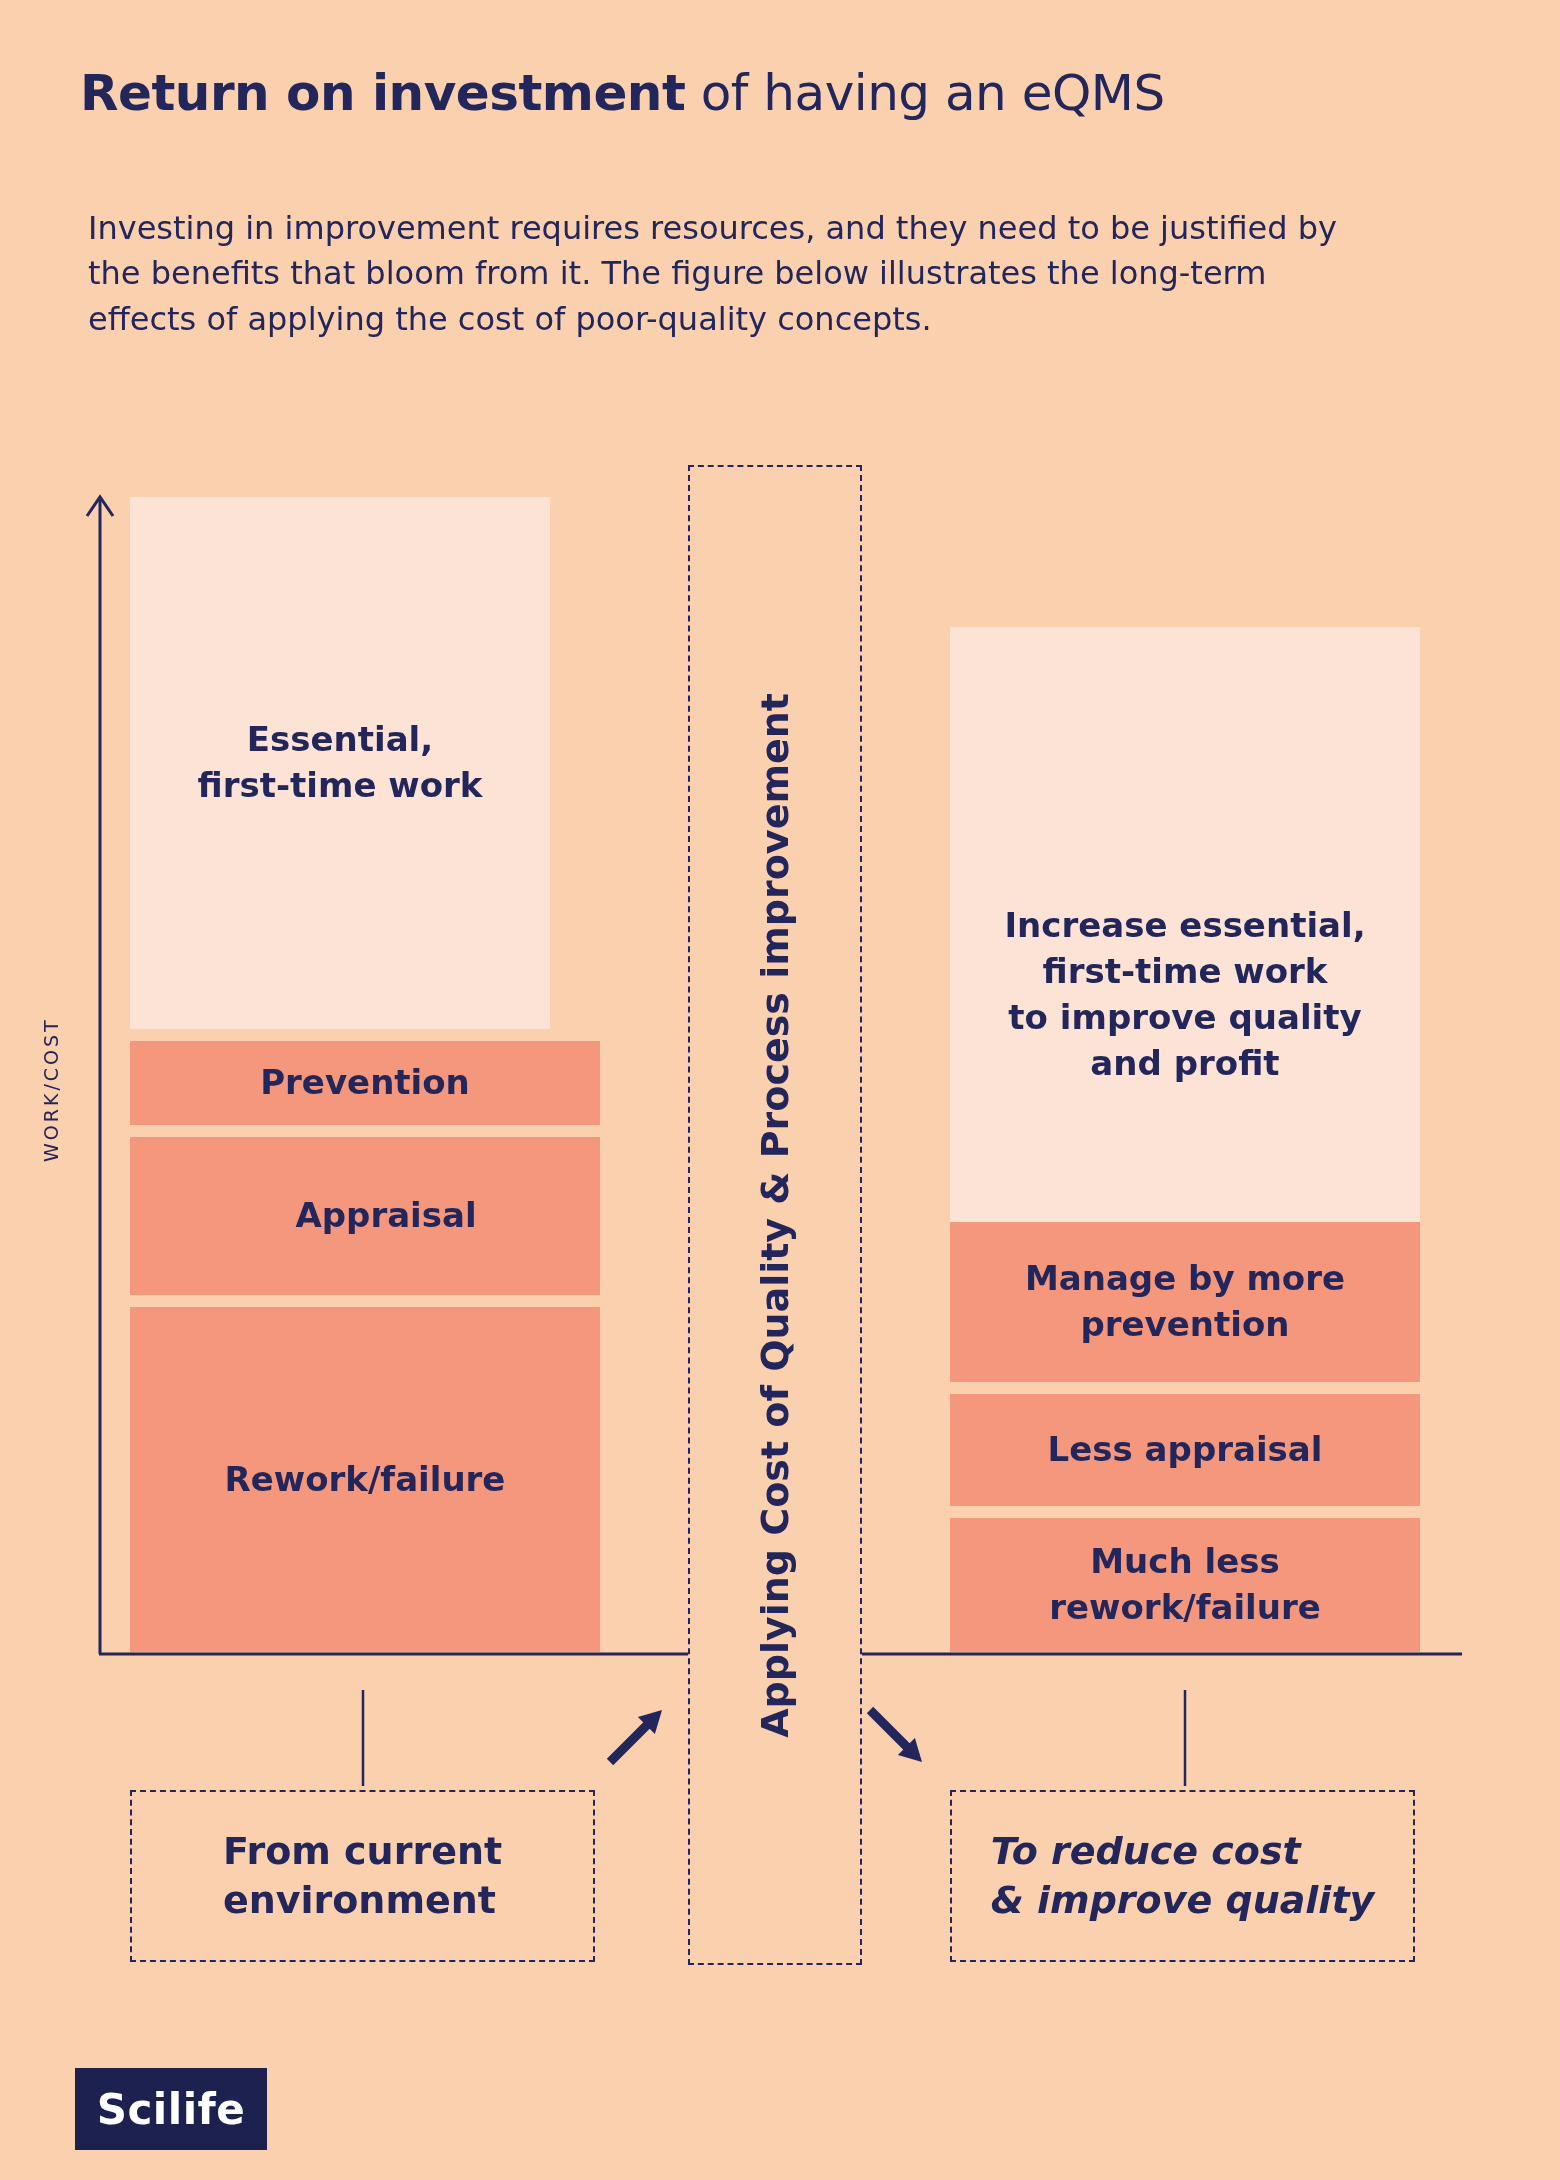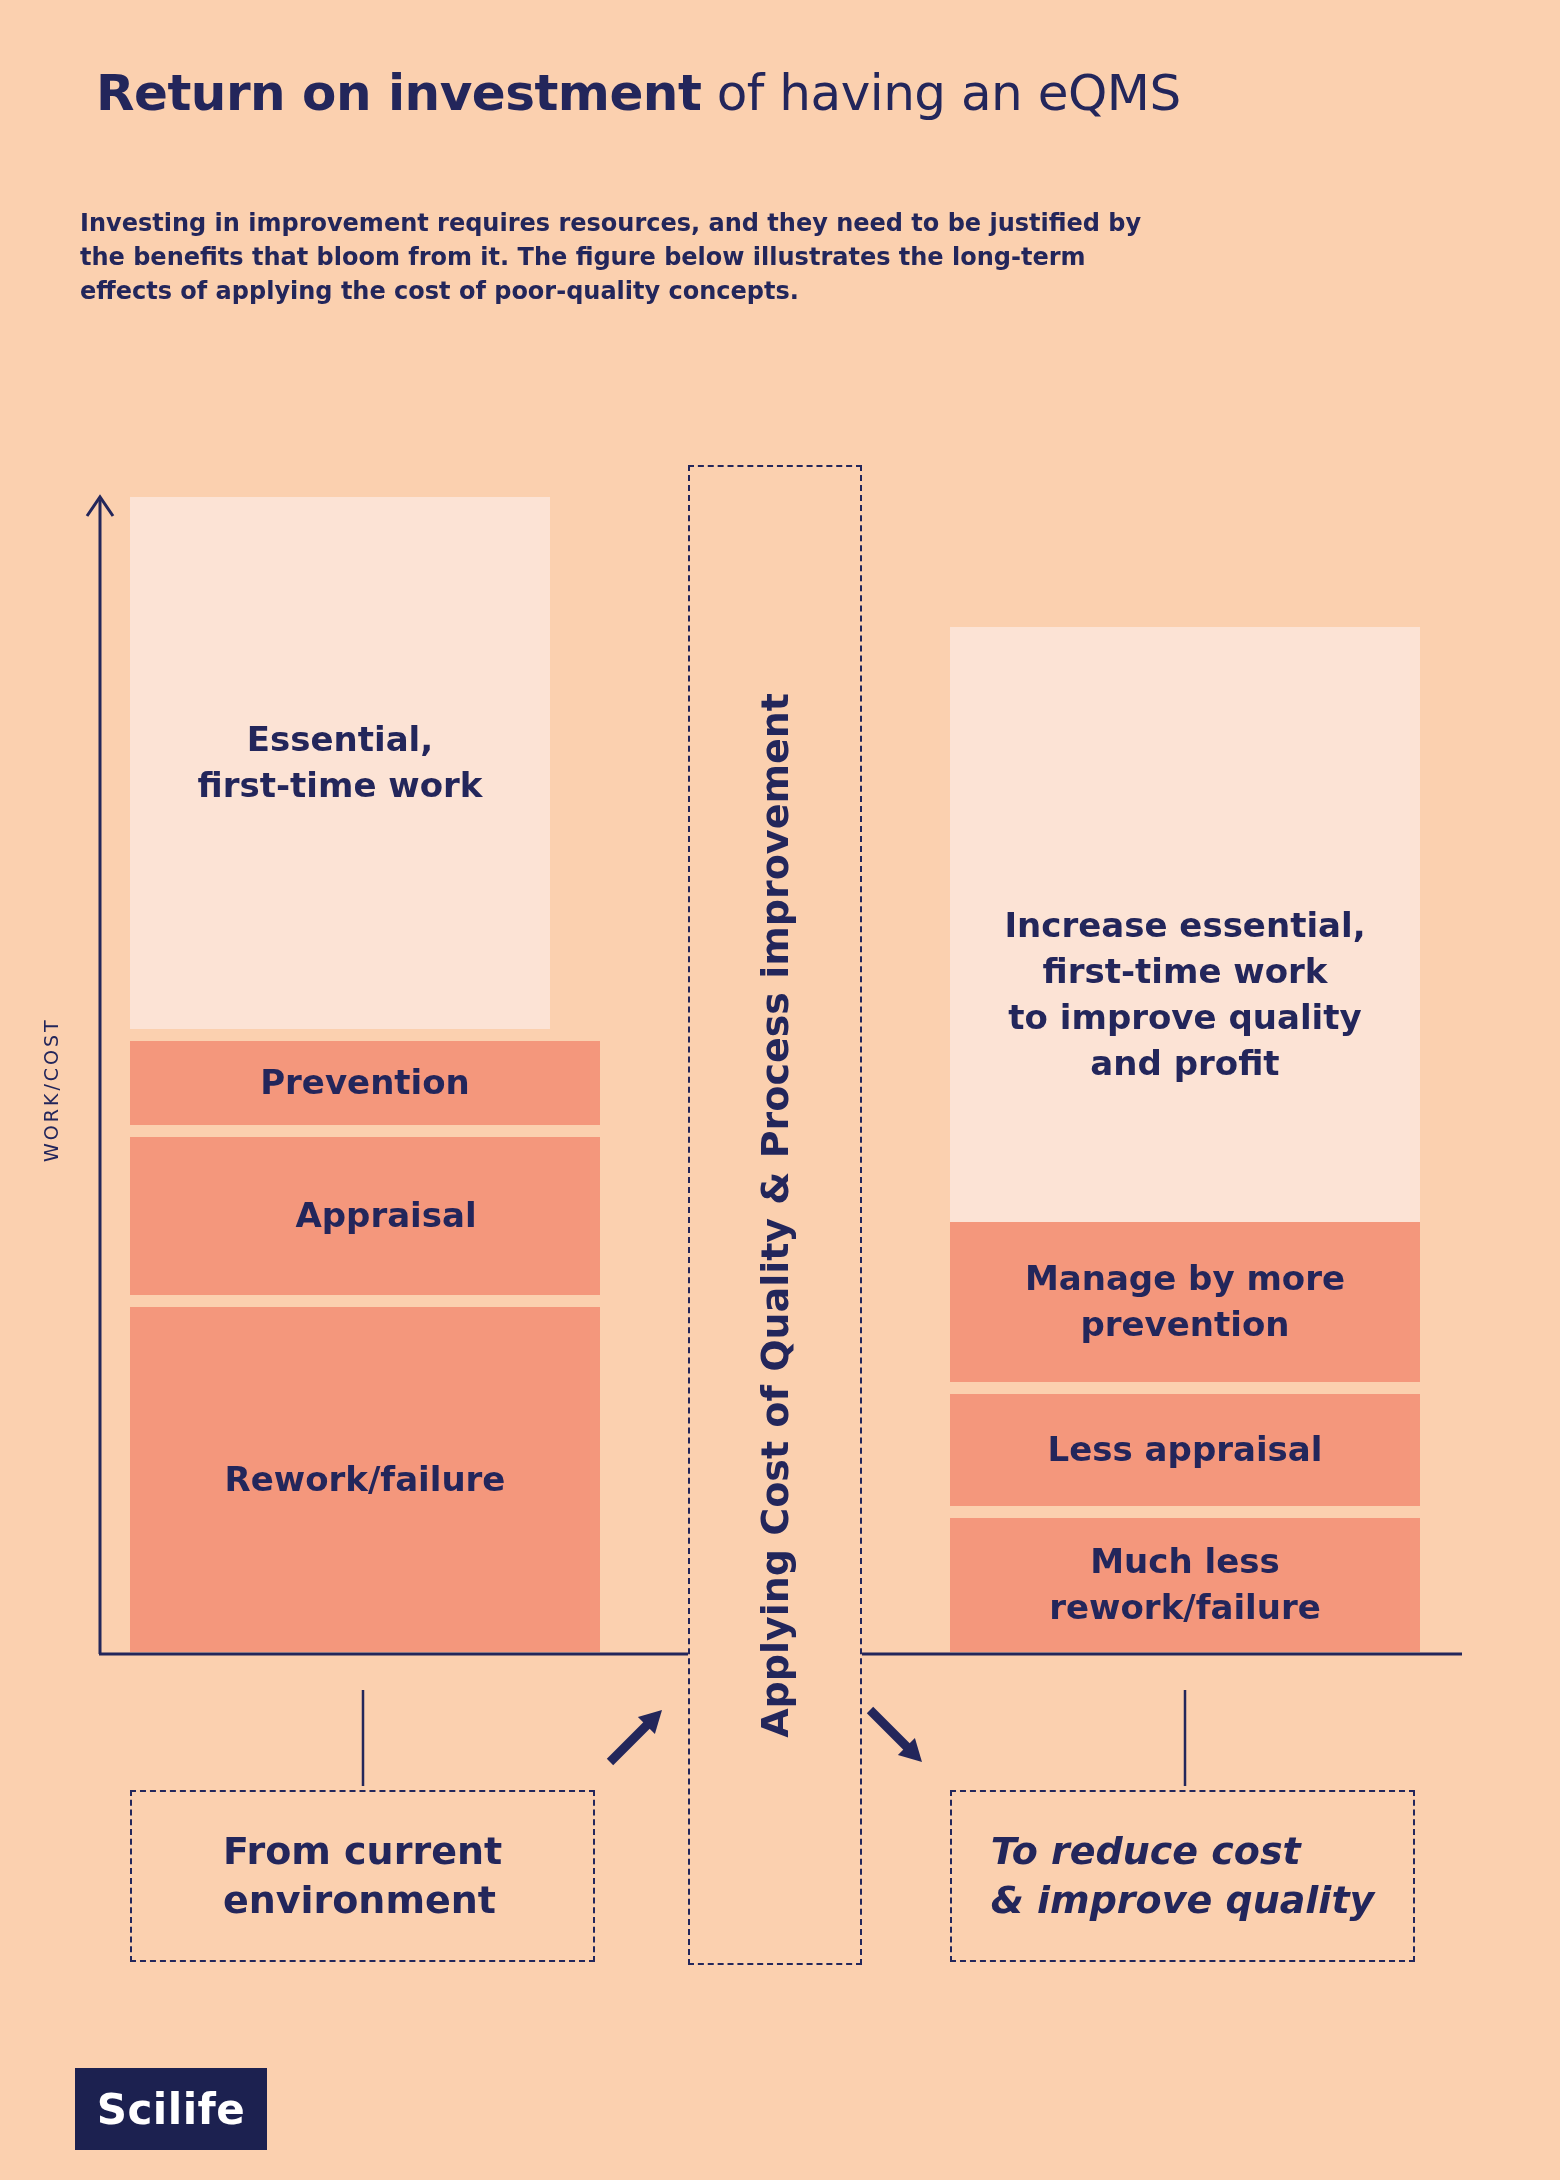--- a/index.html
+++ b/index.html
@@ -5,23 +5,23 @@
   * { margin: 0; padding: 0; box-sizing: border-box; }
   html, body { background: var(--background, #fbd0af); }
   body {
     width: 1560px; height: 2180px;
     font-family: "DejaVu Sans", "Liberation Sans", sans-serif;
     color: var(--navy, #23265b);
   }
   .page { position: relative; width: 1560px; height: 2180px; overflow: hidden; background: var(--background, #fbd0af); }
 
   .title { position: absolute; left: 80px; top: 64px; font-size: 50px; font-weight: 400; letter-spacing: -0.5px; white-space: nowrap; }
-  .title .tb { font-weight: 700; margin-left: 16px; }
+  .title .tb { font-weight: 700; }
 
-  .subtitle { position: absolute; left: 80px; top: 206px; font-size: 24px; line-height: 1.42; white-space: pre-line; font-weight: 700; }
+  .subtitle { position: absolute; left: 88px; top: 206px; font-size: 32px; line-height: 1.42; white-space: pre-line; font-weight: 400; }
 
   .lines { position: absolute; left: 0; top: 0; width: 1560px; height: 2180px; z-index: 1; }
 
   .ylabel {
     position: absolute; left: 40px; top: 1162px;
     transform: rotate(-90deg); transform-origin: 0 0;
     font-size: 19px; font-weight: 500; letter-spacing: 3px; white-space: nowrap;
   }
 
   .block {

